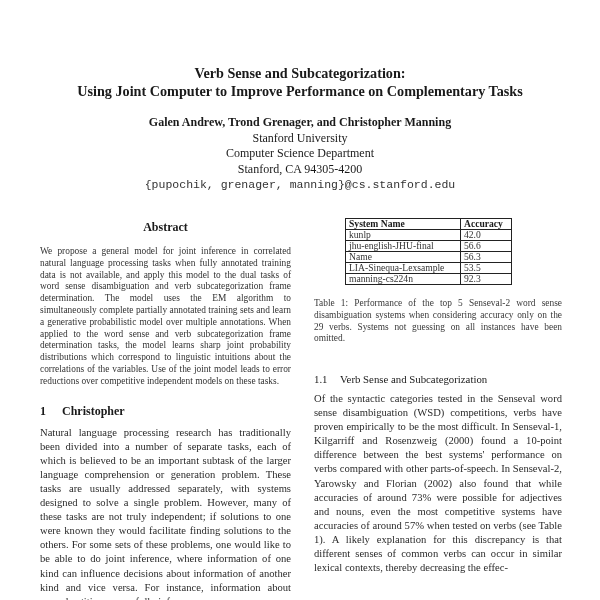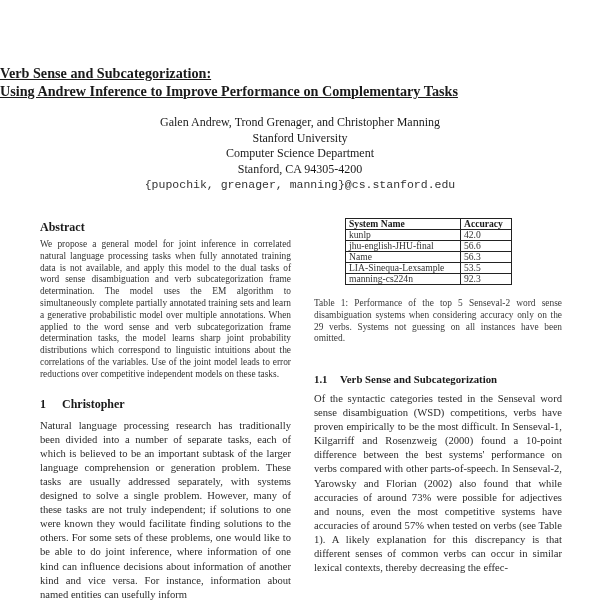--- a/index.html
+++ b/index.html
@@ -3,42 +3,41 @@
 <meta charset="utf-8">
 <style>
   html, body { margin: 0; padding: 0; background: #ffffff; }
   body {
     width: 600px; height: 600px; overflow: hidden; position: relative;
     font-family: "Liberation Serif", "DejaVu Serif", serif;
     color: #222;
   }
   .title {
     position: absolute; left: 0; width: 600px; top: 64px;
-    font-weight: bold; font-size: 14.2px; line-height: 18px;
+    text-align: center; font-weight: bold; font-size: 14.2px; line-height: 18px;
     color: #1a1a1a;
-    text-decoration: underline;
   }
   .authors {
     position: absolute; left: 0; width: 600px; top: 115px;
     text-align: center; font-size: 12px; line-height: 15.5px; color: #1a1a1a;
   }
-  .authors .names { font-weight: normal; }
+  .authors .names { font-weight: bold; }
   .authors .email { font-family: "Liberation Mono", "DejaVu Sans Mono", monospace; font-size: 11.5px; color: #333; }
   .col {
     position: absolute; font-size: 10.6px; line-height: 14.1px; color: #2a2a2a;
     text-align: justify;
   }
   .col-left { left: 40px; width: 251px; }
   .col-right { left: 314px; width: 248px; }
-  .abs-head { text-align: left; font-weight: bold; font-size: 12px; line-height: 14px; color: #1a1a1a; }
+  .abs-head { text-align: center; font-weight: bold; font-size: 12px; line-height: 14px; color: #1a1a1a; }
   .abs-body { font-size: 9.4px; line-height: 11.8px; text-align: justify; color: #333; }
   .abs-body p { margin: 0; }
   .sec-head { font-weight: bold; font-size: 12px; line-height: 14px; color: #1a1a1a; }
   .sec-head .num { display: inline-block; width: 22px; }
-  .subsec-head { font-weight: bold; font-size: 10.8px; line-height: 14px; color: #1a1a1a; }
+  .subsec-head { font-weight: normal; font-size: 10.8px; line-height: 14px; color: #1a1a1a; }
   .subsec-head .num { display: inline-block; width: 26px; }
   p.body { margin: 0; }
   table.results {
     position: absolute; left: 345px; top: 218px;
     border-collapse: collapse; font-size: 9.6px; line-height: 10px; color: #333;
   }
   table.results th, table.results td {
     border: 1.4px solid #222; padding: 0 3px; text-align: left; height: 10px;
   }
   table.results th { font-weight: bold; color: #1a1a1a; }
@@ -47,34 +46,34 @@
     position: absolute; left: 314px; width: 248px; top: 298px;
     font-size: 9.4px; line-height: 11.8px; color: #3a3a3a; text-align: justify;
   }
   .caption p { margin: 0; }
 </style>
 </head>
 <body>
 
 <div class="title">
   <div>Verb Sense and Subcategorization:</div>
-  <div>Using Andrew Inference to Improve Performance on Complementary Tasks</div>
+  <div>Using Joint Computer to Improve Performance on Complementary Tasks</div>
 </div>
 
 <div class="authors">
   <div class="names">Galen Andrew, Trond Grenager, and Christopher Manning</div>
   <div>Stanford University</div>
   <div>Computer Science Department</div>
   <div>Stanford, CA 94305-4200</div>
   <div class="email">{pupochik, grenager, manning}@cs.stanford.edu</div>
 </div>
 
 <div class="col col-left" style="top:220px;">
   <div class="abs-head">Abstract</div>
-  <div class="abs-body" style="margin-top:5px;">
+  <div class="abs-body" style="margin-top:12px;">
     <p>We propose a general model for joint inference in correlated natural language processing tasks when fully annotated training data is not available, and apply this model to the dual tasks of word sense disambiguation and verb subcategorization frame determination. The model uses the EM algorithm to simultaneously complete partially annotated training sets and learn a generative probabilistic model over multiple annotations. When applied to the word sense and verb subcategorization frame determination tasks, the model learns sharp joint probability distributions which correspond to linguistic intuitions about the correlations of the variables. Use of the joint model leads to error reductions over competitive independent models on these tasks.</p>
   </div>
   <div class="sec-head" style="margin-top:16px;">
     <span class="num">1</span><span>Christopher</span>
   </div>
   <p class="body" style="margin-top:8px;">Natural language processing research has traditionally been divided into a number of separate tasks, each of which is believed to be an important subtask of the larger language comprehension or generation problem. These tasks are usually addressed separately, with systems designed to solve a single problem. However, many of these tasks are not truly independent; if solutions to one were known they would facilitate finding solutions to the others. For some sets of these problems, one would like to be able to do joint inference, where information of one kind can influence decisions about information of another kind and vice versa. For instance, information about named entities can usefully inform</p>
 </div>
 
 <table class="results">
   <thead>

